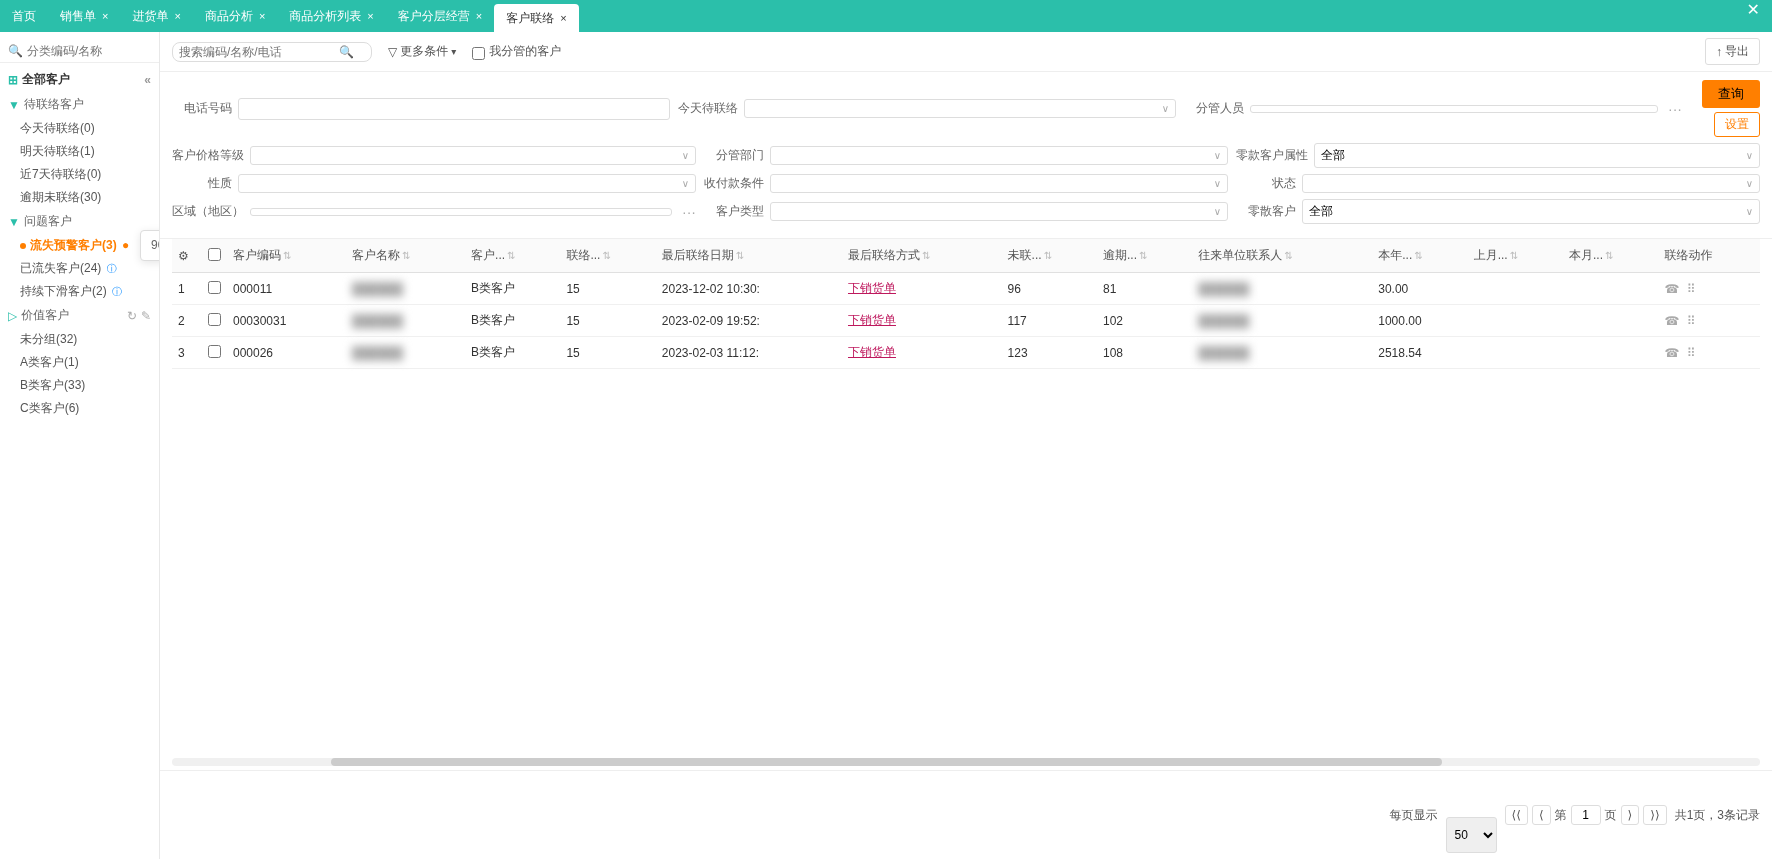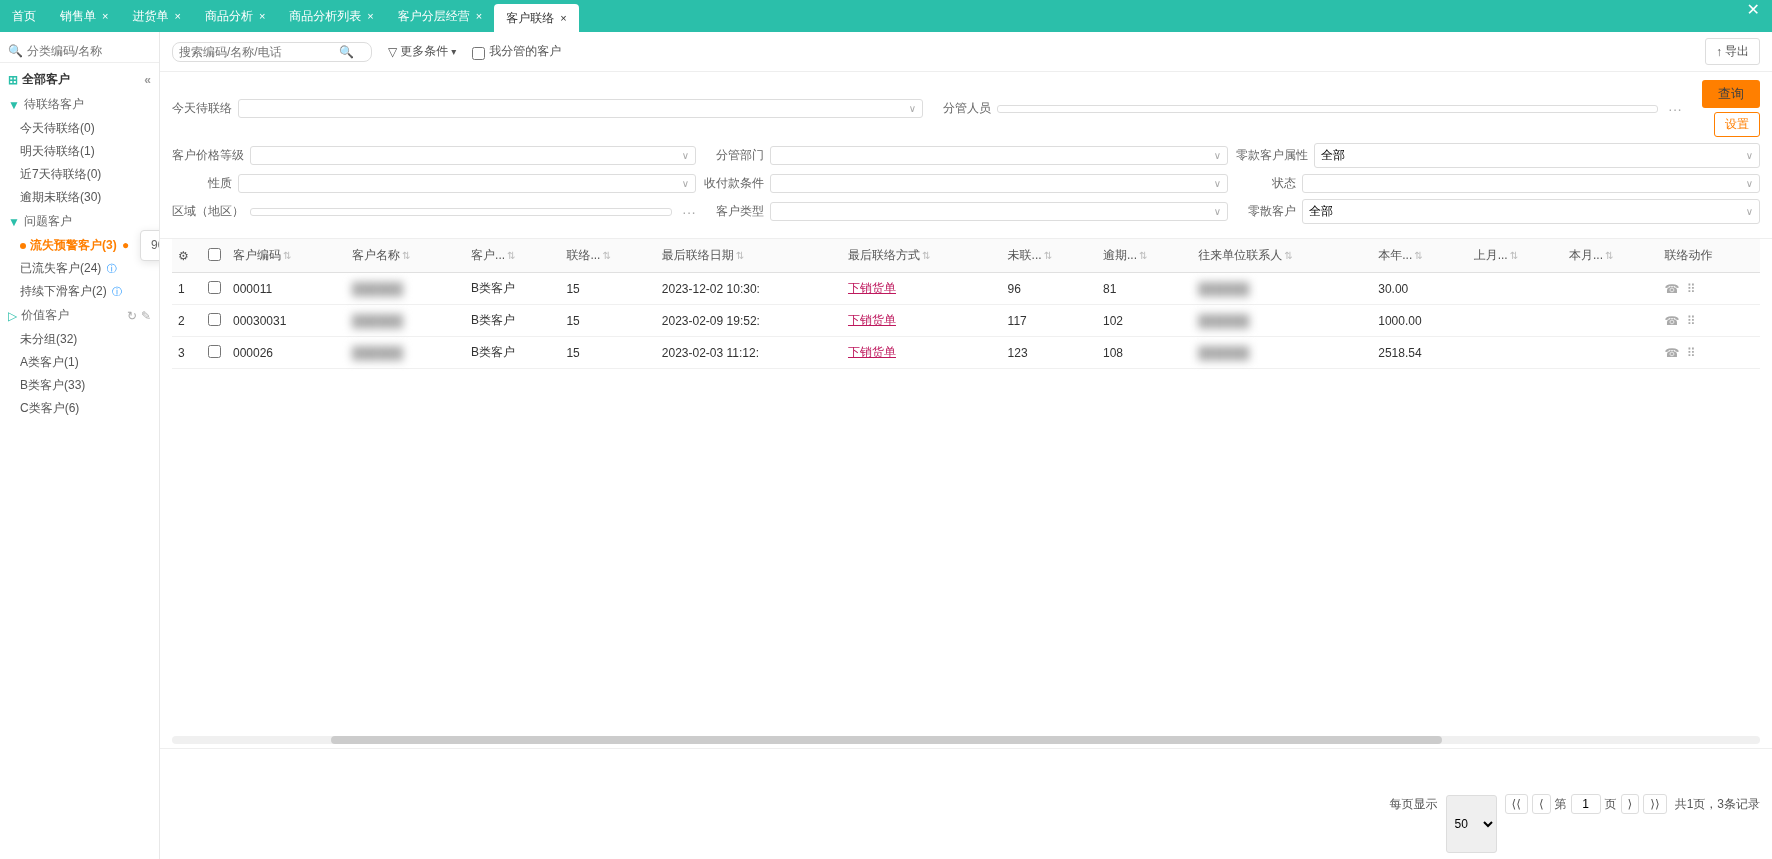--- a/index.html
+++ b/index.html
@@ -243,21 +243,21 @@
       justify-content: space-between;
       cursor: pointer;
       background: #fff;
     }
     .filter-select .down-arrow { color: #aaa; font-size: 10px; }
     .filter-dots { color: #aaa; font-size: 14px; cursor: pointer; margin-left: 4px; }
 
     
     .btn-query {
       background: #ff7f00;
-      color: #404040;
+      color: #000000;
       border: none;
       border-radius: 3px;
       padding: 5px 16px;
       cursor: pointer;
       font-size: 13px;
     }
     .btn-settings {
       background: #fff;
       color: #ff7f00;
       border: 1px solid #ff7f00;
@@ -322,21 +322,21 @@
       justify-content: flex-end;
       padding: 6px 12px;
       border-top: 1px solid #eee;
       background: #fff;
       gap: 8px;
       color: #555;
     }
     .page-size-select {
       border: 1px solid #ddd;
       border-radius: 3px;
-      padding: 20px 4px;
+      padding: 9px 4px;
       font-size: 12px;
       margin-top: 40px;
     }
     .pagination {
       display: flex;
       align-items: center;
       gap: 4px;
     }
     .page-btn {
       border: 1px solid #ddd;
@@ -507,20 +507,24 @@
       <div class="toolbar-spacer"></div>
       <button class="export-btn">
         <span>↑</span>
         <span>导出</span>
       </button>
     </div>
 
     <div class="filter-panel">
 
       <div class="filter-row">
+        <div class="filter-cell">
+          <span class="filter-label">电话号码</span>
+          <input class="filter-input" type="text" style="flex: 2 1 0%;">
+        </div>
         <div class="filter-cell">
           <span class="filter-label">今天待联络</span>
           <div class="filter-select">
             <span></span>
               <span class="down-arrow">∨</span>
           </div>
         </div>
         <div class="filter-cell">
           <span class="filter-label">分管人员</span>
           <div class="filter-select" style="flex:2;">

